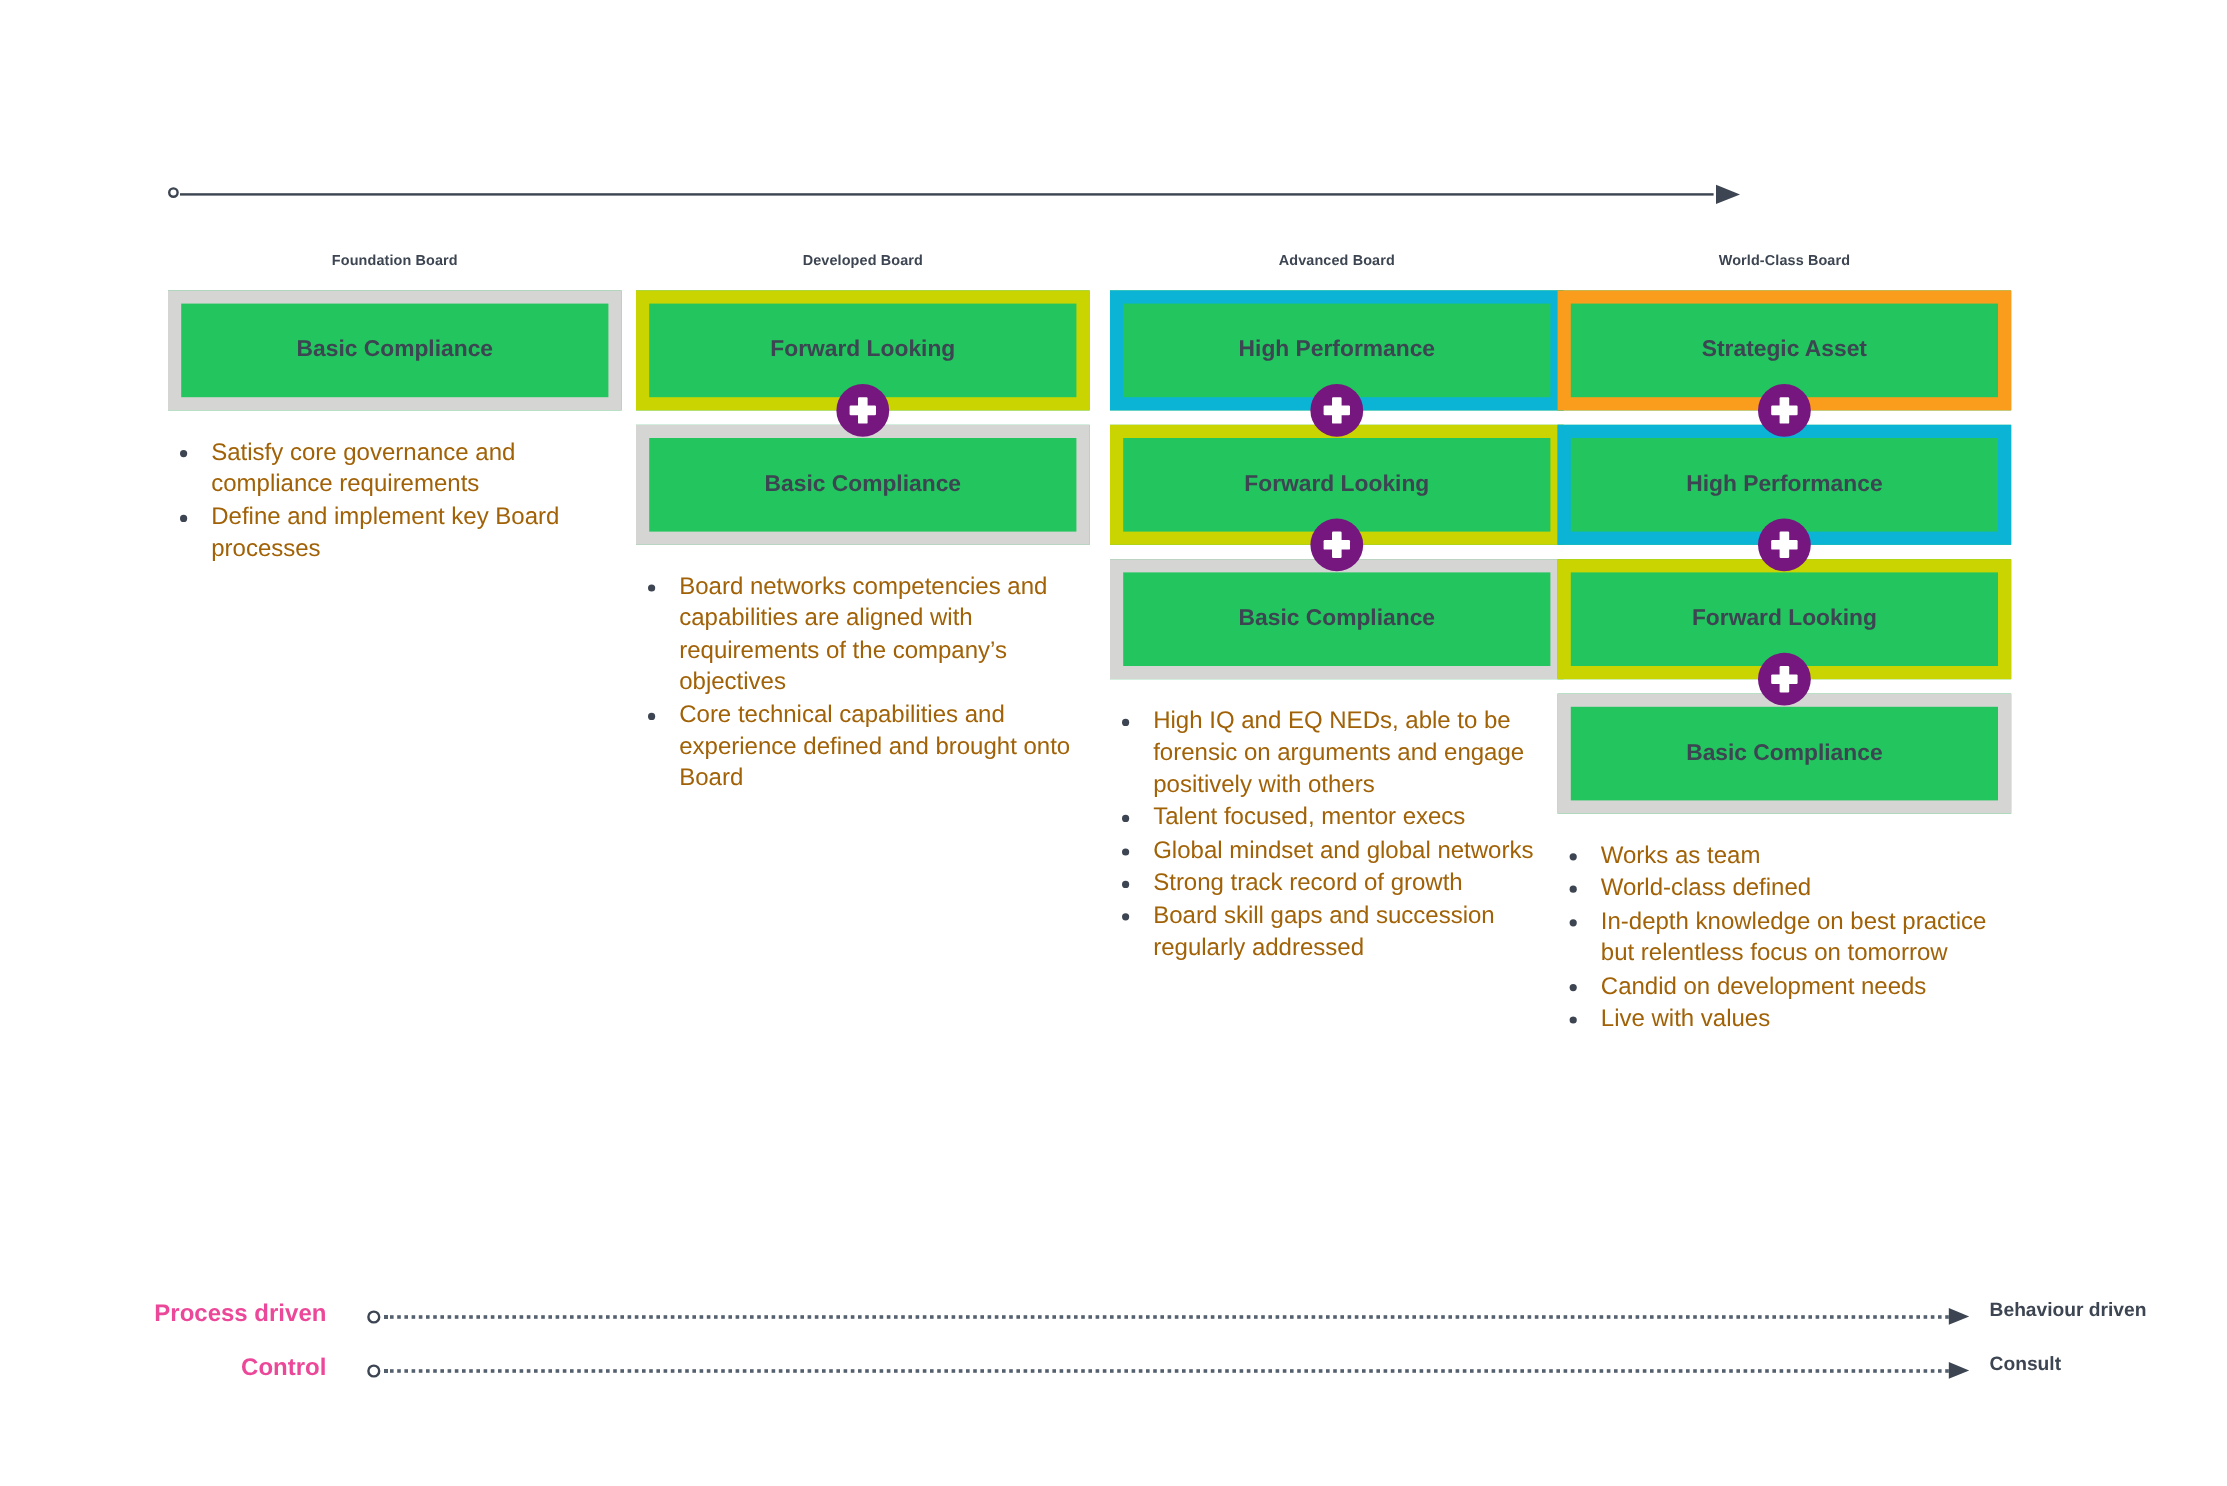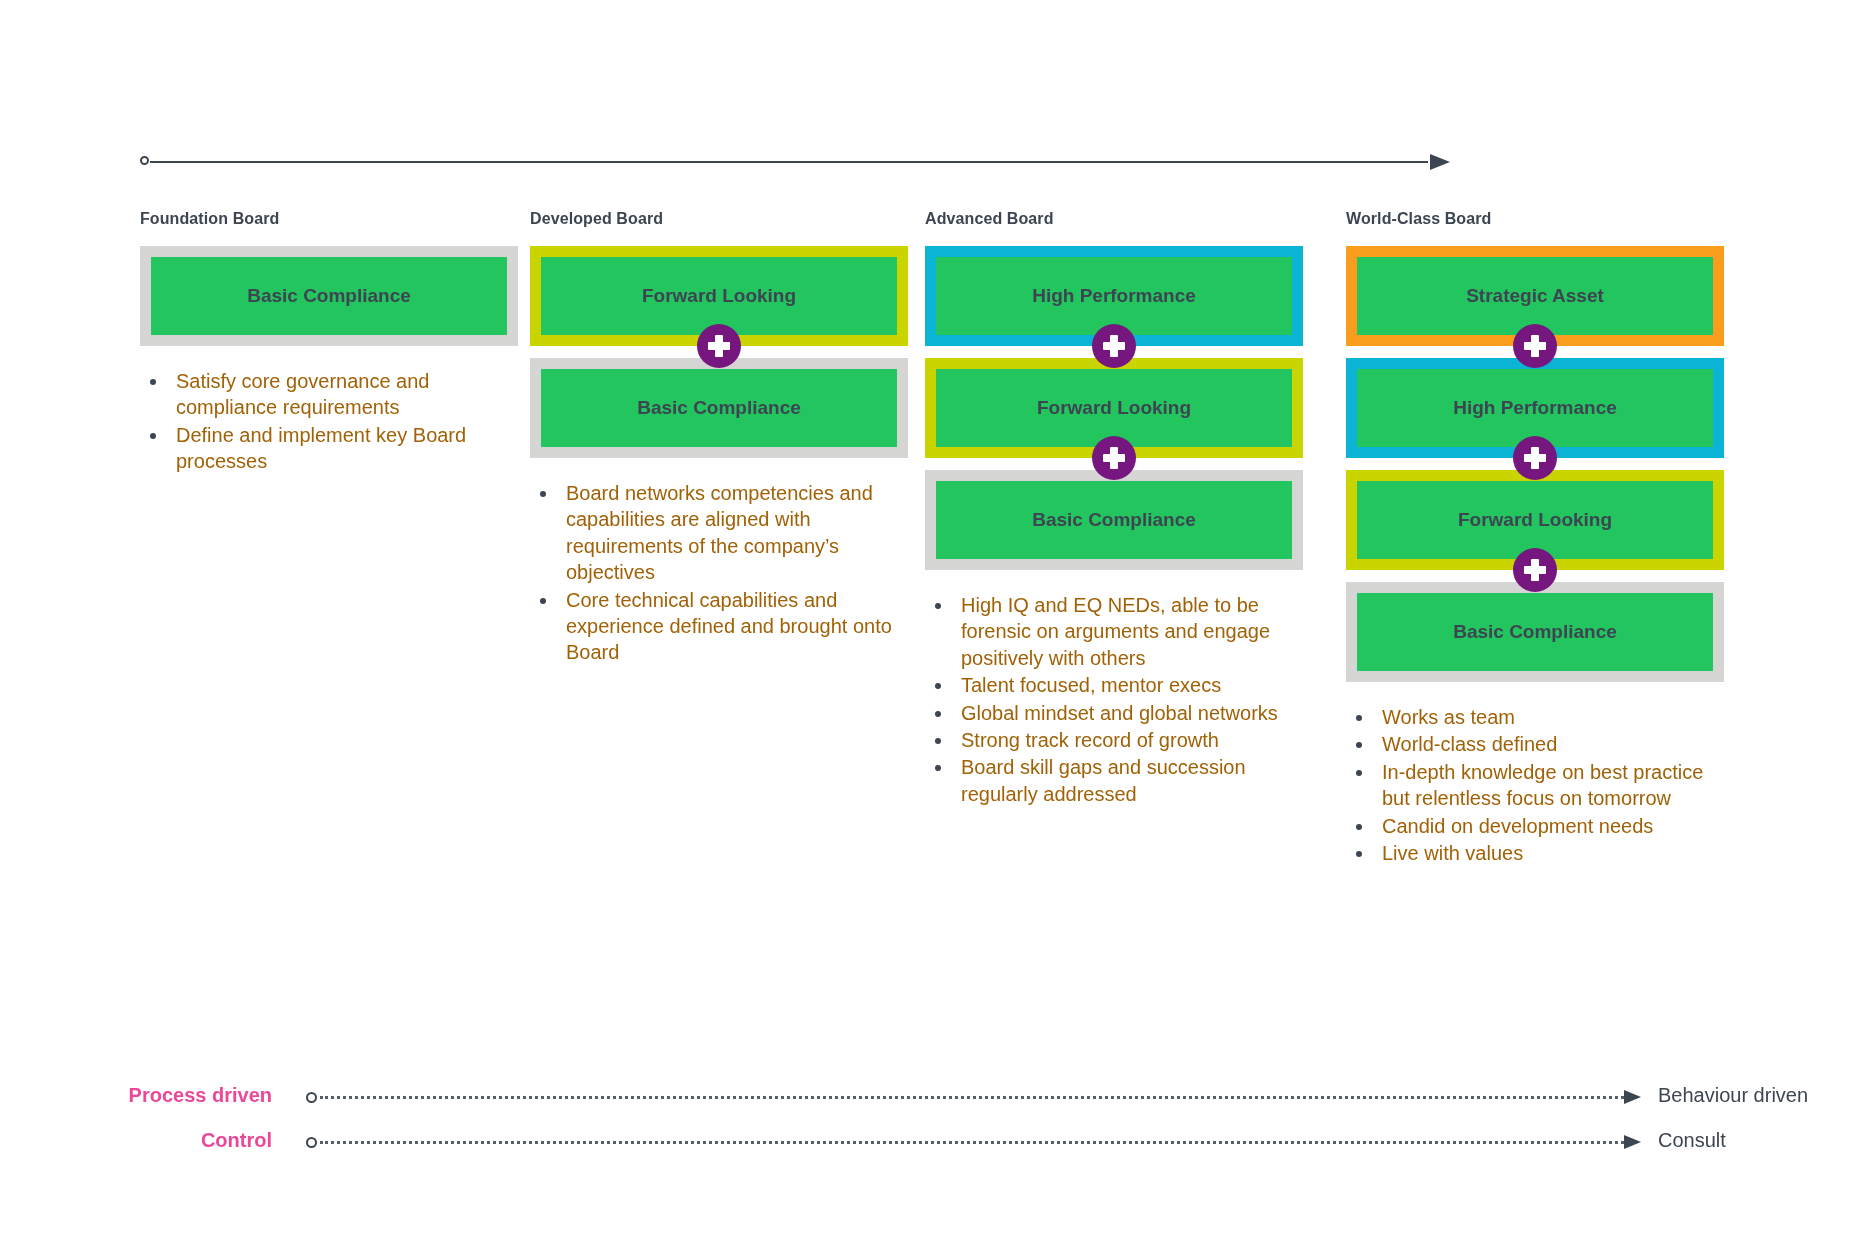--- a/index.html
+++ b/index.html
@@ -59,22 +59,22 @@
     border-top: 8px solid transparent;
     border-bottom: 8px solid transparent;
   }
 
   
   .col {
     position: absolute;
     width: 378px;
   }
   .col-title {
-    text-align: left;
-    font-size: 16px;
+    text-align: center;
+    font-size: 12px;
     font-weight: bold;
     color: #3c4551;
     letter-spacing: 0.1px;
     margin-bottom: 18px;
   }
 
   .stack { position: relative; }
 
   .tier {
     position: relative;
@@ -186,22 +186,22 @@
     top: 7px;
     width: 0; height: 0;
     border-left: 17px solid #3c4551;
     border-top: 7px solid transparent;
     border-bottom: 7px solid transparent;
   }
   .axis-right-label {
     position: absolute;
     top: 1px;
     white-space: nowrap;
-    font-size: 20px;
-    font-weight: normal;
+    font-size: 16px;
+    font-weight: bold;
     color: #3c4551;
   }
 </style>
 </head>
 <body>
 
 <div class="canvas">
 
   <div class="top-arrow">
     <div class="start-dot"></div>
@@ -256,21 +256,21 @@
     </div>
     <ul class="bullets" style="margin-top:22px;">
       <li>High IQ and EQ NEDs, able to be forensic on arguments and engage positively with others</li>
       <li>Talent focused, mentor execs</li>
       <li>Global mindset and global networks</li>
       <li>Strong track record of growth</li>
       <li>Board skill gaps and succession regularly addressed</li>
     </ul>
   </div>
 
-  <div class="col" style="left:1346px; top:210px;">
+  <div class="col" style="left:1298px; top:210px;">
     <div class="col-title">World-Class Board</div>
     <div class="stack">
       <div class="tier" style="border-color:#fb9d1c;">
         <span class="tier-label">Strategic Asset</span>
       </div>
       <div class="plus" style="top:100px;"></div>
       <div class="tier" style="border-color:#0bb4d4;">
         <span class="tier-label">High Performance</span>
       </div>
       <div class="plus" style="top:212px;"></div>

